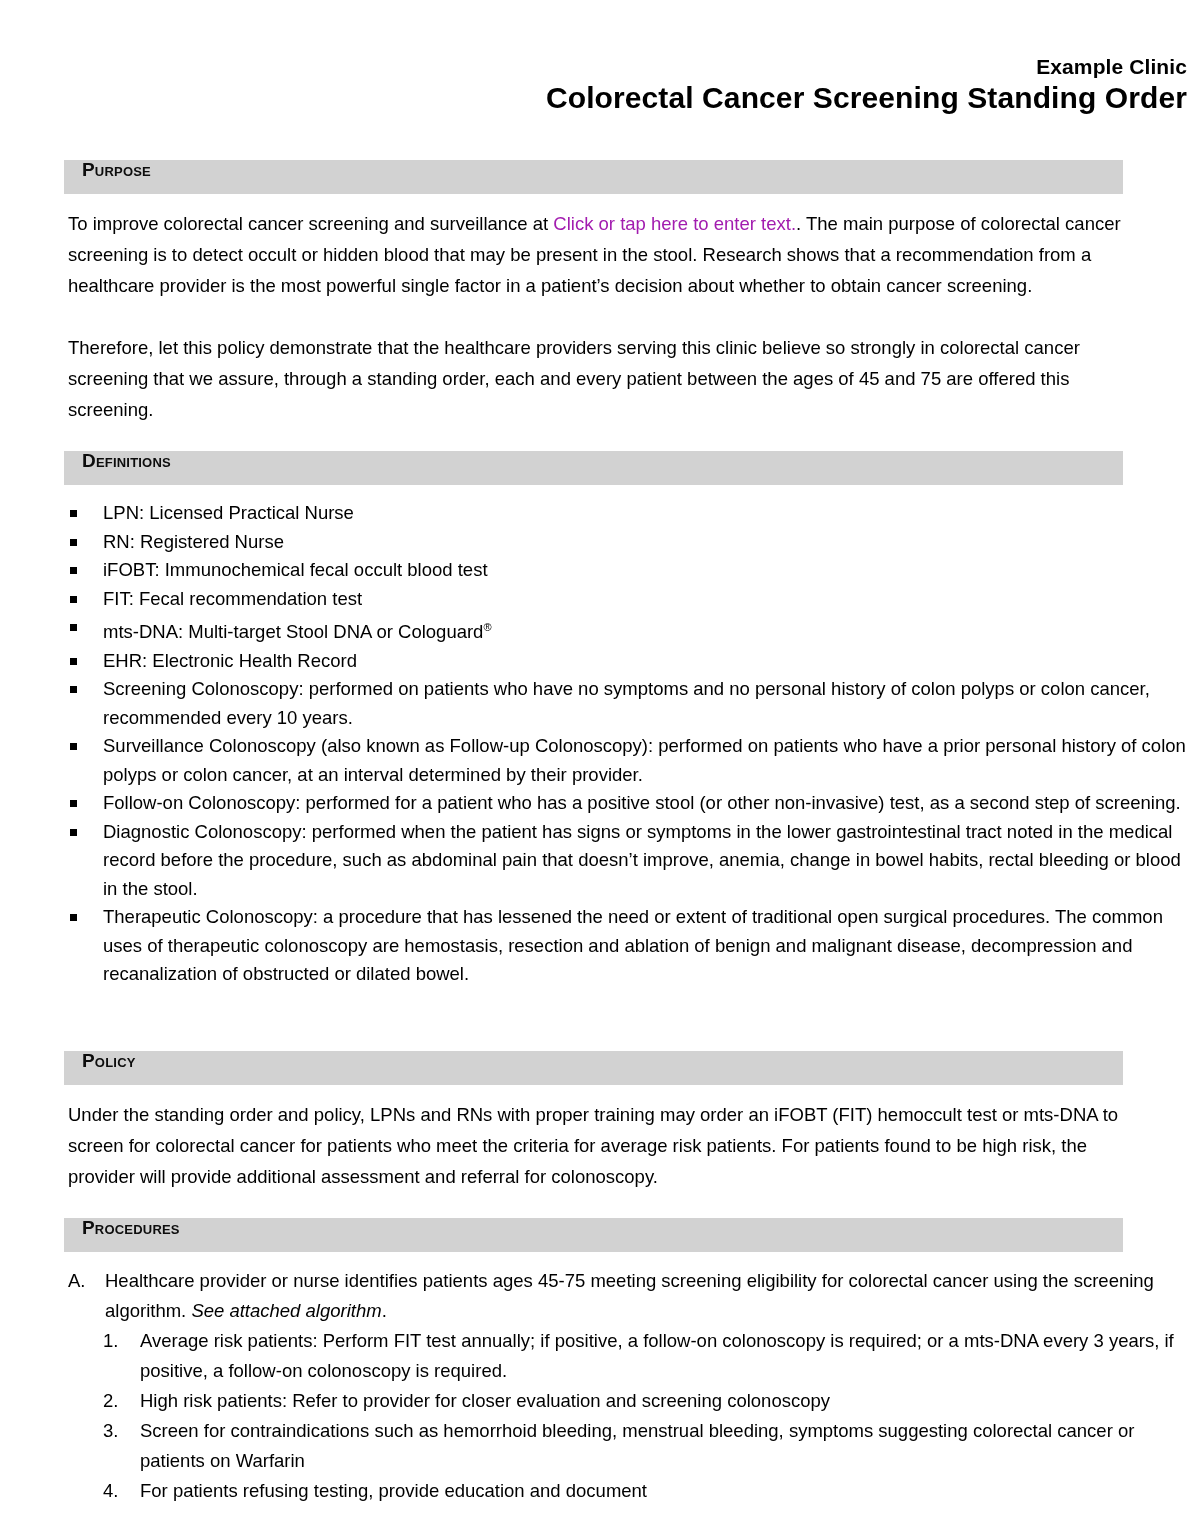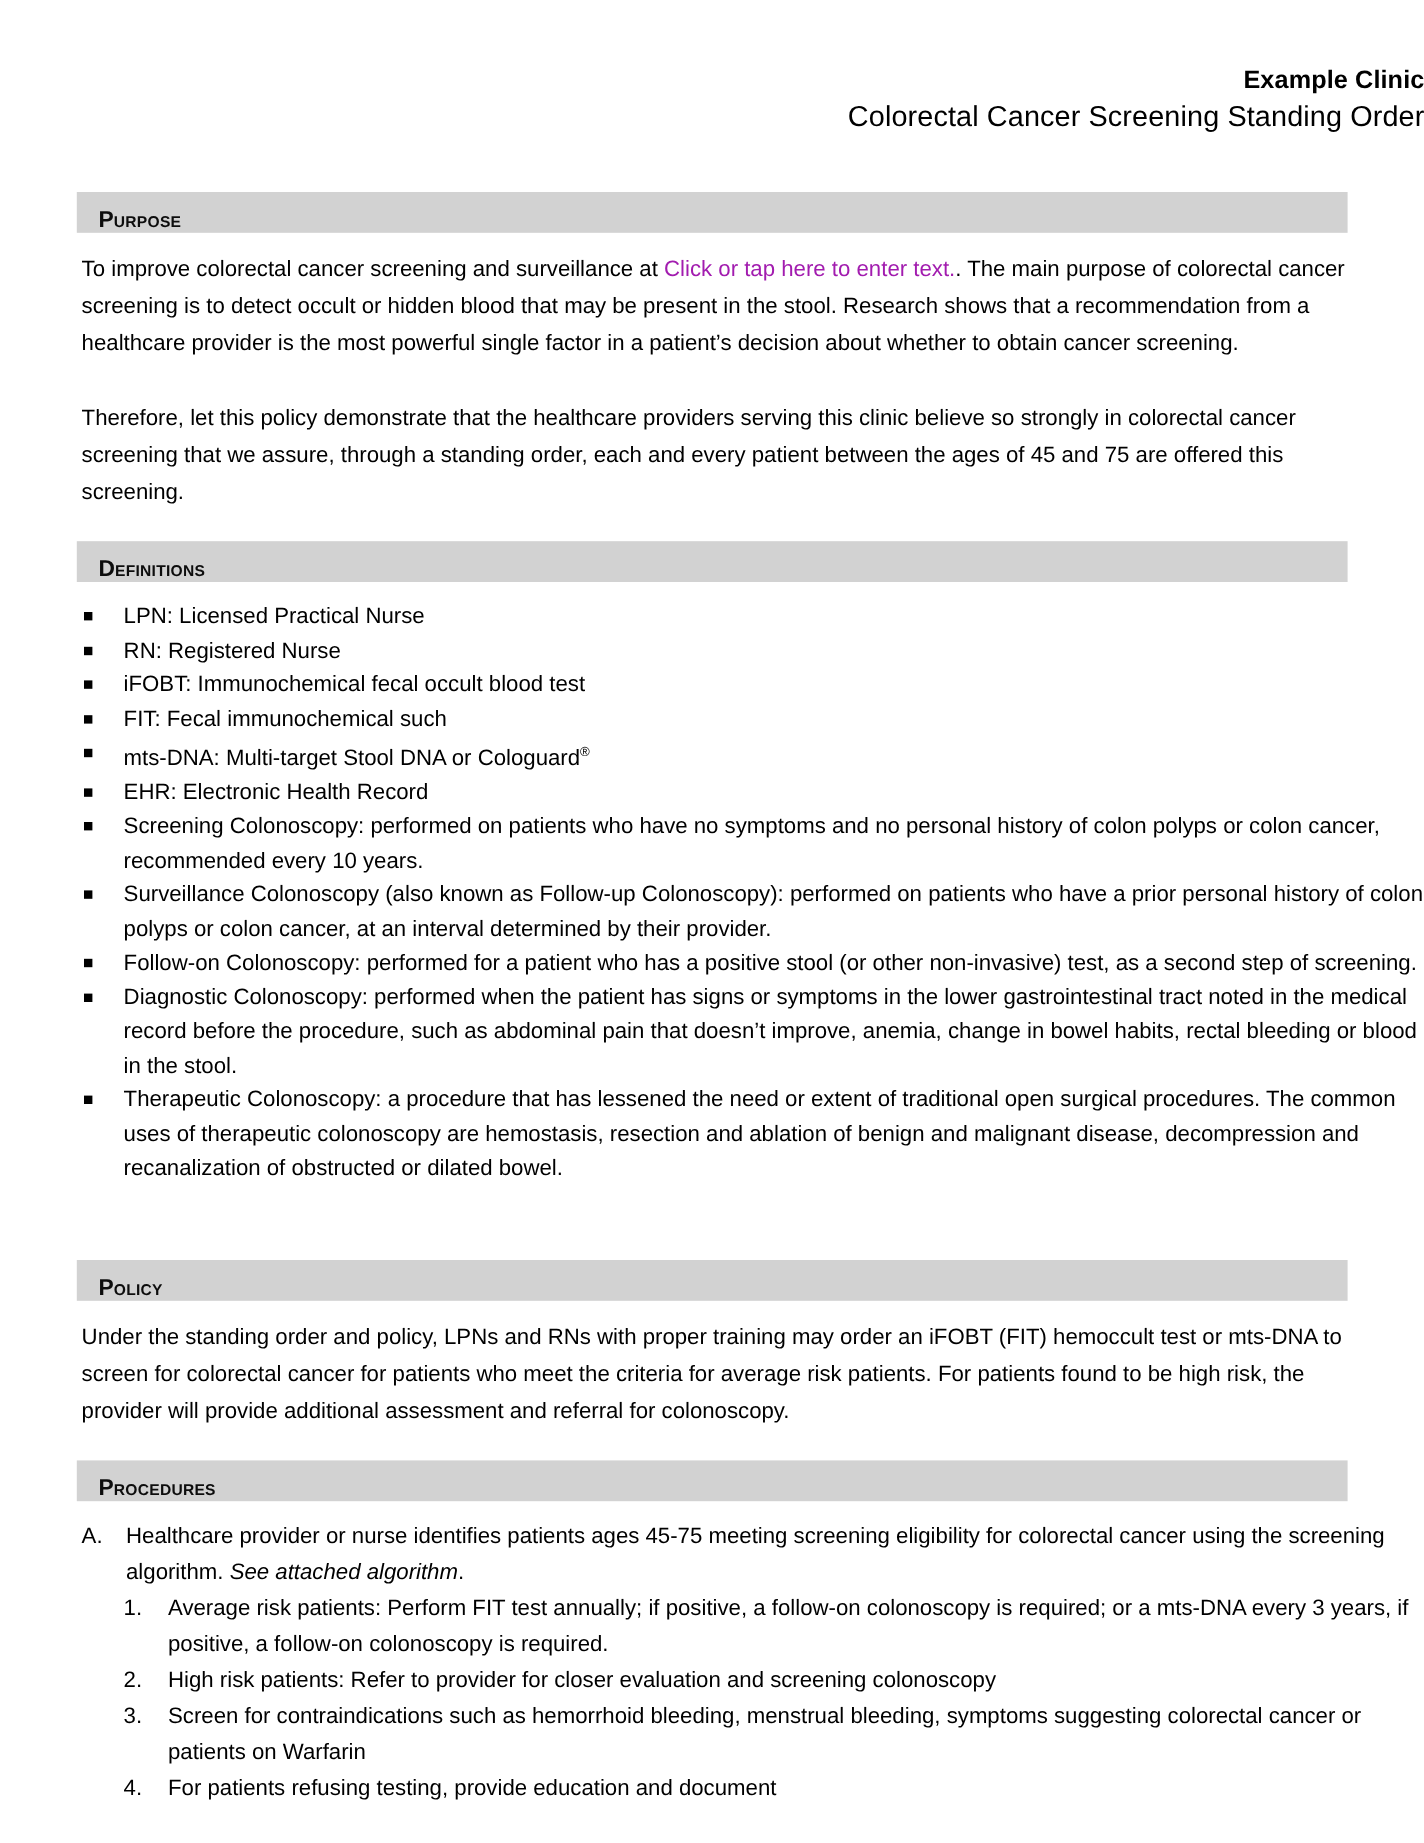--- a/index.html
+++ b/index.html
@@ -28,33 +28,33 @@
     text-align: right;
     padding-top: 52px;
   }
   .doc-title-1 {
     font-size: 21px;
     font-weight: bold;
     line-height: 30px;
     letter-spacing: 0.1px;
   }
   .doc-title-2 {
-    font-size: 24px;
-    font-weight: normal;
+    font-size: 30px;
+    font-weight: bold;
     line-height: 32px;
     letter-spacing: 0.1px;
   }
 
   
   .section-bar {
     margin: 0 64px 0 64px;
     background: #d2d2d2;
     height: 34px;
     display: flex;
-    align-items: flex-end;
+    align-items: flex-start;
     padding-left: 18px;
     box-sizing: border-box;
   }
   .section-bar .sec-label {
     font-weight: bold;
     font-size: 19px;
     font-variant: small-caps;
     letter-spacing: 0.2px;
     line-height: 20px;
     color: #0d0d0d;
@@ -169,21 +169,21 @@
   <div class="gap-md"></div>
 
   <div class="section-bar">
     <span class="sec-label">Definitions</span>
   </div>
   <div class="gap-sm"></div>
   <ul class="bullets">
     <li><span>LPN: Licensed Practical Nurse</span></li>
     <li><span>RN: Registered Nurse</span></li>
     <li><span>iFOBT: Immunochemical fecal occult blood test</span></li>
-    <li><span>FIT: Fecal immunochemical such</span></li>
+    <li><span>FIT: Fecal recommendation test</span></li>
     <li><span>mts-DNA: Multi-target Stool DNA or Cologuard</span><span class="sup-reg">®</span></li>
     <li><span>EHR: Electronic Health Record</span></li>
     <li><span>Screening Colonoscopy: performed on patients who have no symptoms and no personal history of colon polyps or colon cancer, recommended every 10 years.</span></li>
     <li><span>Surveillance Colonoscopy (also known as Follow-up Colonoscopy): performed on patients who have a prior personal history of colon polyps or colon cancer, at an interval determined by their provider.</span></li>
     <li><span>Follow-on Colonoscopy: performed for a patient who has a positive stool (or other non-invasive) test, as a second step of screening.</span></li>
     <li><span>Diagnostic Colonoscopy: performed when the patient has signs or symptoms in the lower gastrointestinal tract noted in the medical record before the procedure, such as abdominal pain that doesn’t improve, anemia, change in bowel habits, rectal bleeding or blood in the stool.</span></li>
     <li><span>Therapeutic Colonoscopy: a procedure that has lessened the need or extent of traditional open surgical procedures. The common uses of therapeutic colonoscopy are hemostasis, resection and ablation of benign and malignant disease, decompression and recanalization of obstructed or dilated bowel.</span></li>
   </ul>
 
   <div class="gap-xl"></div>

